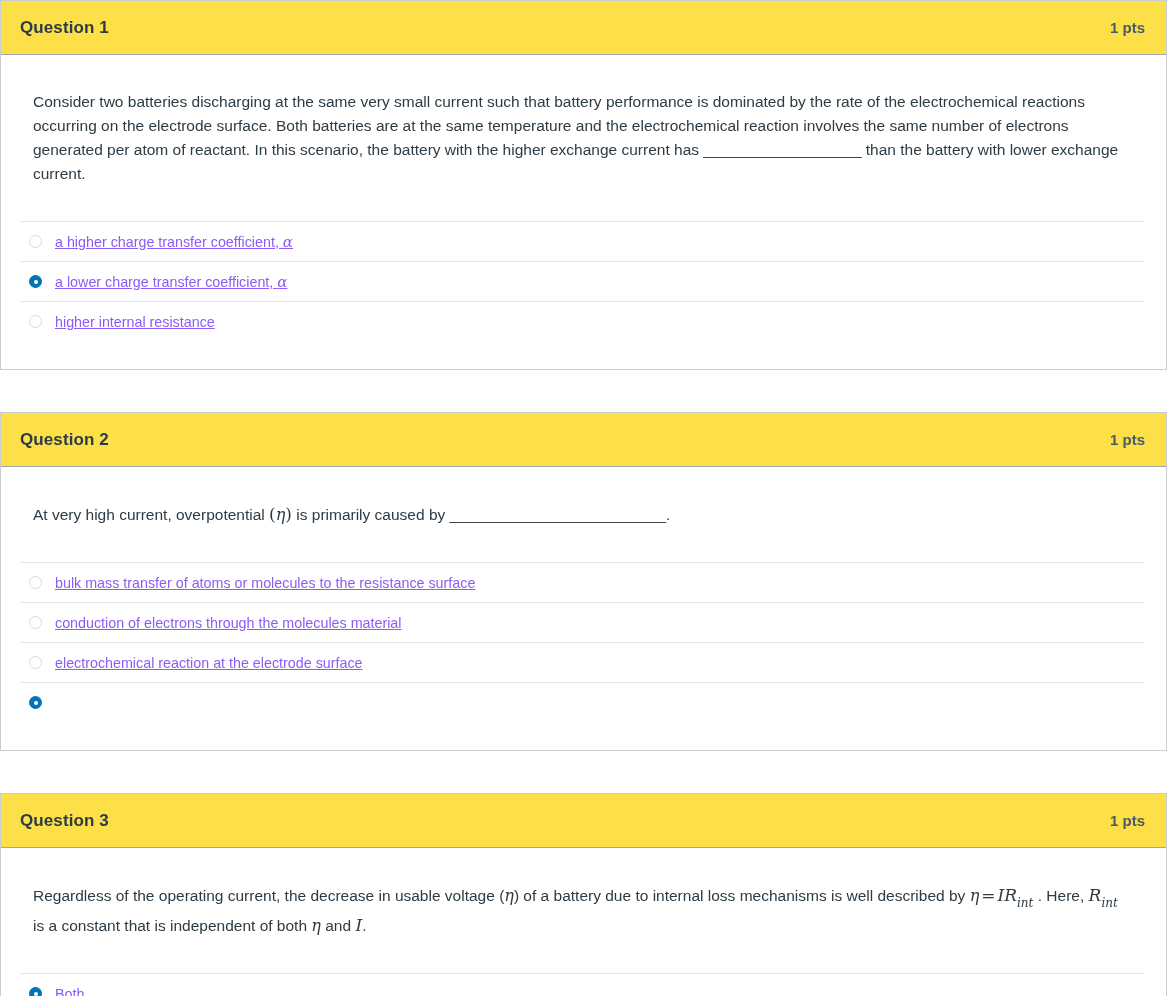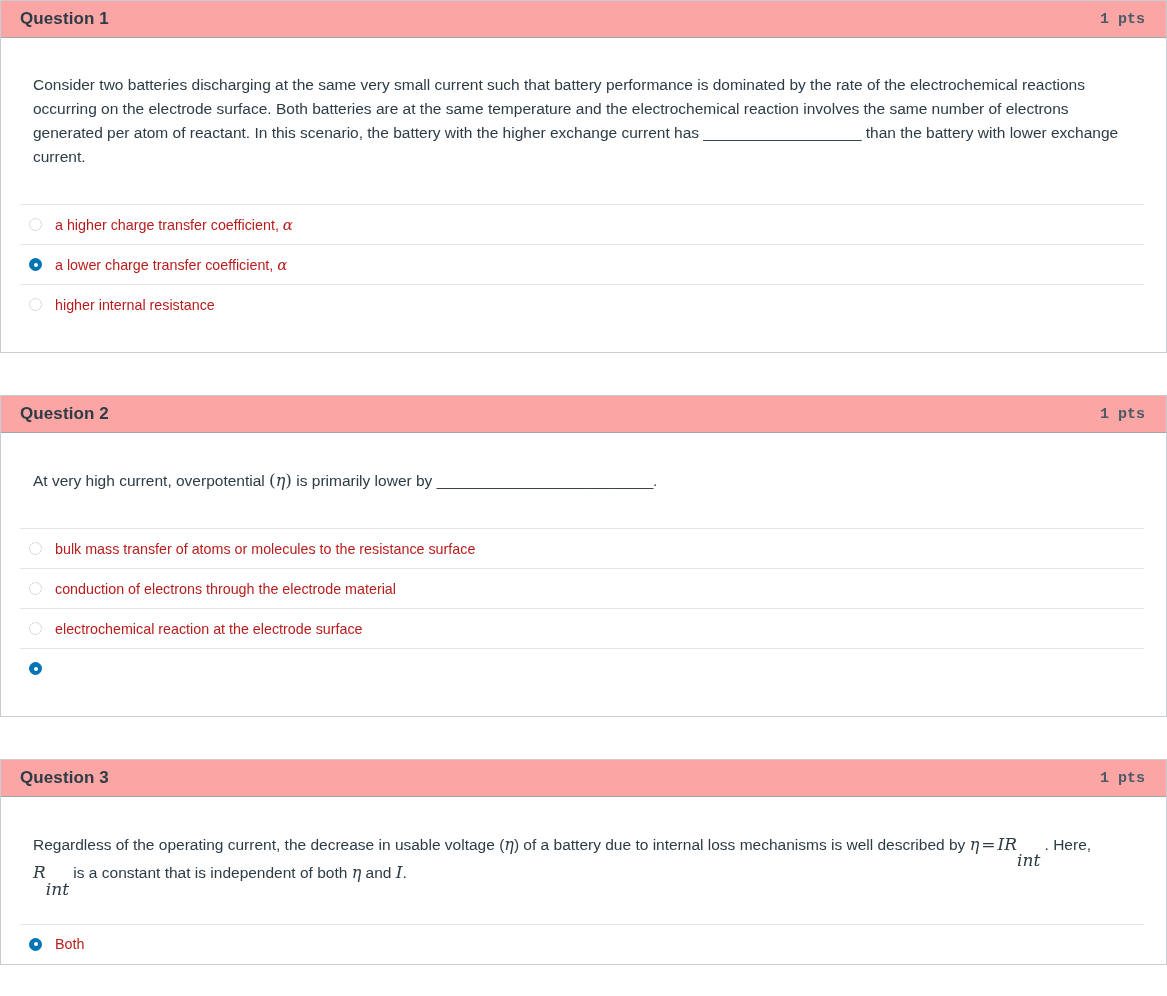--- a/index.html
+++ b/index.html
@@ -28,42 +28,41 @@
     border-right: 1px solid #c7cdd1;
     border-top: 1px solid #c7cdd1;
     border-bottom: 1px solid #c7cdd1;
     box-sizing: border-box;
     margin-bottom: 42px;
     width: 1167px;
     margin-left: 0;
   }
 
   .question-header {
-    background: #fca5a5;
+    background: #fde047;
     border-bottom: 1px solid #9fa6ad;
-    height: 37px;
+    height: 54px;
     display: flex;
     align-items: center;
     justify-content: space-between;
     padding: 0 21px 0 19px;
     box-sizing: border-box;
   }
 
   .question-name {
     font-size: 17px;
     font-weight: bold;
     color: #2d3b45;
     letter-spacing: 0.1px;
   }
 
   .question-points {
     font-size: 15px;
     font-weight: bold;
     color: #4a5a66;
-    font-family: Liberation Mono, monospace;
   }
 
   .question-body {
     padding: 22px 22px 0 19px;
   }
 
   .question-text {
     font-size: 15.5px;
     line-height: 24px;
     color: #2d3b45;
@@ -91,24 +90,24 @@
     font-style: italic;
     white-space: nowrap;
   }
   .meq .op {
     font-style: normal;
     padding: 0 2px;
   }
   .msub {
     font-family: "DejaVu Serif", "Liberation Serif", serif;
     font-style: italic;
-    font-size: 17px;
+    font-size: 12px;
     vertical-align: sub;
     position: relative;
-    top: 12px;
+    top: 2px;
   }
   .greek {
     font-family: "DejaVu Serif", "Liberation Serif", serif;
     font-style: italic;
     font-size: 16px;
   }
   .alpha {
     font-family: "DejaVu Serif", "Liberation Serif", serif;
     font-style: italic;
     font-size: 15px;
@@ -156,21 +155,22 @@
     height: 4px;
     margin-left: -2px;
     margin-top: -2px;
     border-radius: 50%;
     background: #ffffff;
   }
 
   .answer-text {
     font-size: 14.3px;
     line-height: 18px;
-    color: #b91c1c;
+    color: #8b5cf6;
+    text-decoration: underline;
   }
 
   .answers-tail {
     height: 28px;
   }
   .q3 .answers-tail { height: 0; }
 </style>
 </head>
 <body>
 
@@ -200,30 +200,30 @@
       <div class="answers-tail"></div>
     </div>
   </div>
 
   <div class="question">
     <div class="question-header">
       <span class="question-name">Question 2</span>
       <span class="question-points">1 pts</span>
     </div>
     <div class="question-body">
-      <p class="question-text"><span>At very high current, overpotential </span><span class="mparen">(</span><span class="greek">η</span><span class="mparen">)</span><span> is primarily lower by </span><span class="blank">__________________________</span><span>.</span></p>
+      <p class="question-text"><span>At very high current, overpotential </span><span class="mparen">(</span><span class="greek">η</span><span class="mparen">)</span><span> is primarily caused by </span><span class="blank">__________________________</span><span>.</span></p>
     </div>
     <div class="answers">
       <div class="answer">
         <span class="radio"></span>
         <span class="answer-text">bulk mass transfer of atoms or molecules to the resistance surface</span>
       </div>
       <div class="answer">
         <span class="radio"></span>
-        <span class="answer-text">conduction of electrons through the electrode material</span>
+        <span class="answer-text">conduction of electrons through the molecules material</span>
       </div>
       <div class="answer">
         <span class="radio"></span>
         <span class="answer-text">electrochemical reaction at the electrode surface</span>
       </div>
       <div class="answer">
         <span class="radio selected"></span>
       </div>
       <div class="answers-tail"></div>
     </div>

